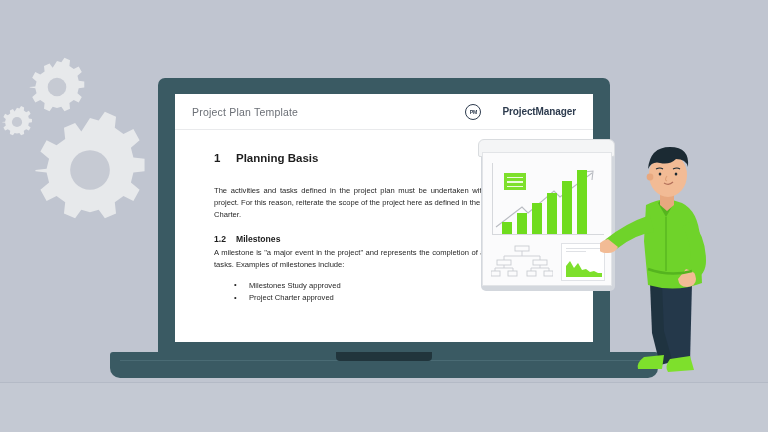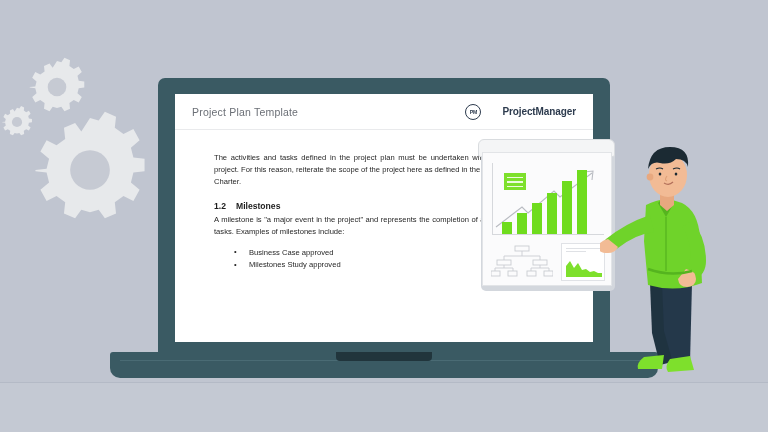--- a/index.html
+++ b/index.html
@@ -160,33 +160,36 @@
 
       <div class="doc-header">
         <div class="doc-title">Project Plan Template</div>
         <div class="brand">
           <span class="brand-mark">PM</span>
           <span class="brand-name">ProjectManager</span>
         </div>
       </div>
 
       <div class="doc-body">
+        <div class="h1">
+          <span class="num">1</span><span>Planning Basis</span>
+        </div>
 
         <p class="para">The activities and tasks defined in the project plan must be undertaken within the project. For this reason, reiterate the scope of the project here as defined in the Project Charter.</p>
 
         <div class="gap"></div>
 
         <div class="h2">
           <span class="num">1.2</span><span>Milestones</span>
         </div>
         <p class="para">A milestone is "a major event in the project" and represents the completion of a set of tasks. Examples of milestones include:</p>
 
         <ul class="bullets">
-          <li>Business Case approved</li>
           <li>Milestones Study approved</li>
+          <li>Project Charter approved</li>
 
         </ul>
 
       </div>
     </div>
 
     <div class="base">
       <div class="base-line"></div>
       <div class="trackpad"></div>
     </div>

